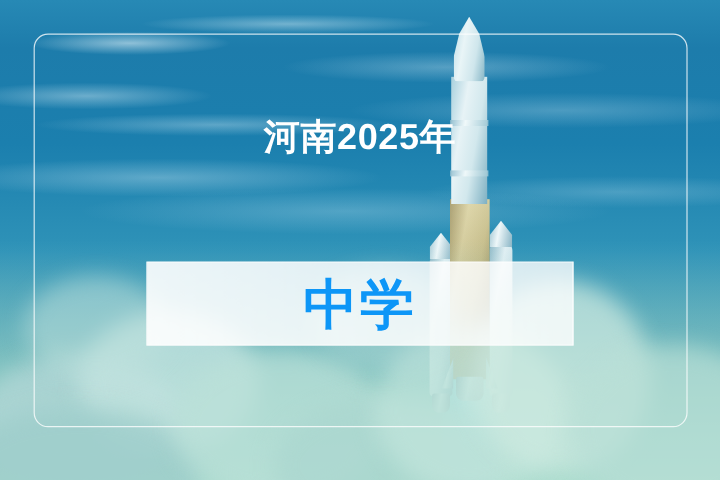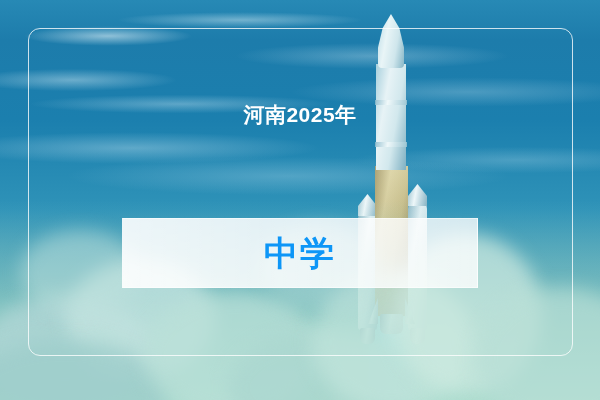--- a/index.html
+++ b/index.html
@@ -162,21 +162,21 @@
     pointer-events: none;
   }
 
   
   .title {
     position: absolute;
     left: 0; right: 0;
     top: 94px;
     text-align: center;
     color: #ffffff;
-    font-size: 21px;
+    font-size: 30px;
     font-weight: bold;
     line-height: 41px;
     letter-spacing: .5px;
     white-space: nowrap;
   }
   .title .line { display: block; }
 
   .badge {
     position: absolute;
     left: 122px;
@@ -185,21 +185,21 @@
     height: 70px;
     background: linear-gradient(to right, rgba(255,255,255,.90), rgba(255,255,255,.84) 55%, rgba(255,255,255,.78));
     border: 1px solid rgba(255,255,255,.55);
     box-sizing: border-box;
     display: flex;
     align-items: center;
     justify-content: center;
   }
   .badge-label {
     color: #0d96f7;
-    font-size: 34px;
+    font-size: 45px;
     font-weight: bold;
     letter-spacing: 2px;
     line-height: 1;
   }
 </style>
 </head>
 <body>
 
 <div class="banner">
 

